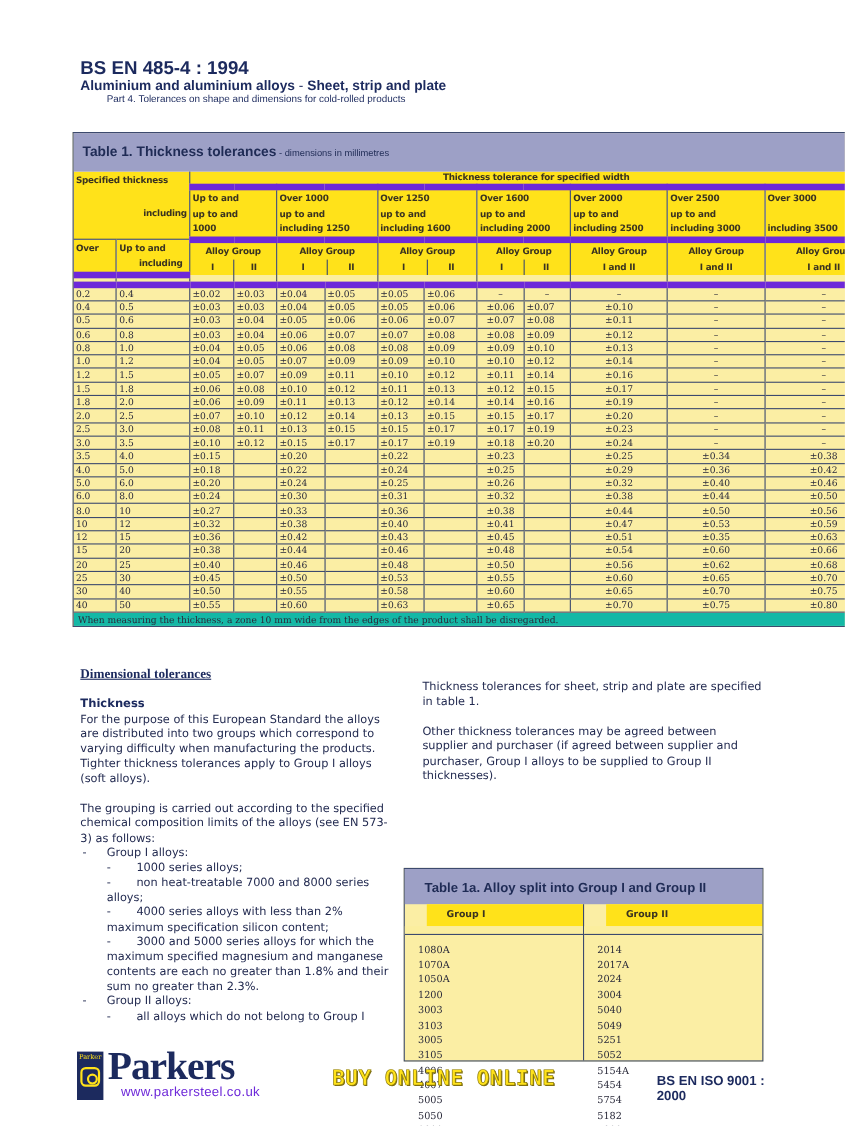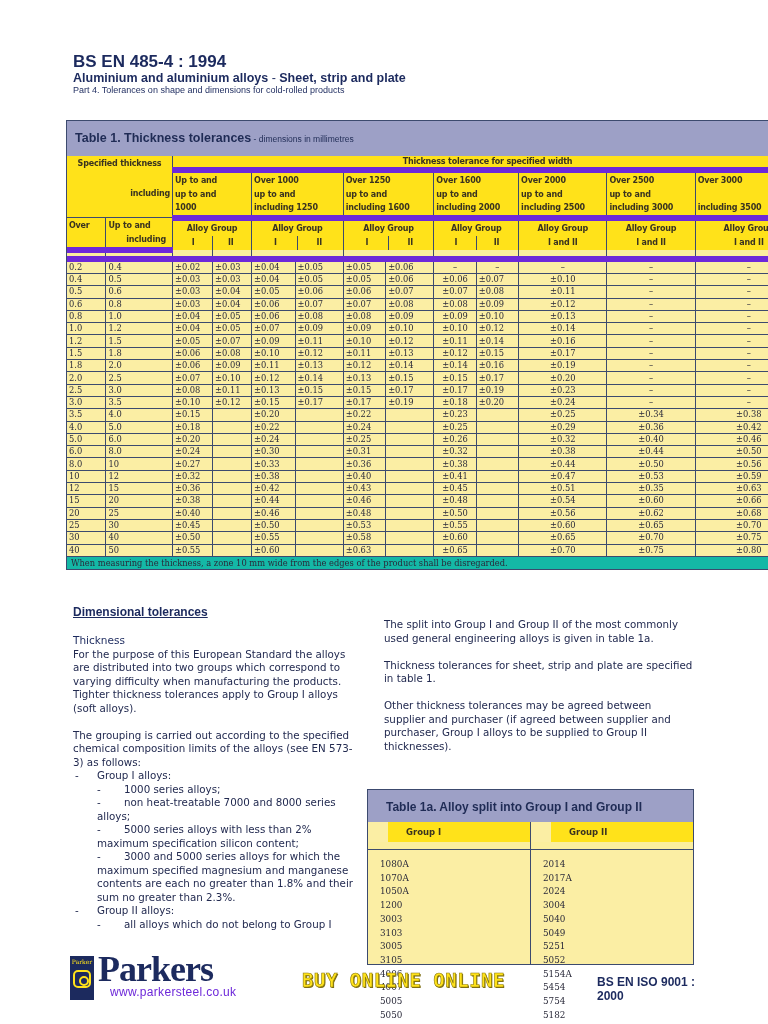--- a/index.html
+++ b/index.html
@@ -3,43 +3,43 @@
 <meta charset="utf-8">
 <style>
   * { box-sizing: border-box; margin: 0; padding: 0; }
   html, body { width: 768px; height: 1024px; background: #ffffff; overflow: hidden; }
   body { position: relative; font-family: "DejaVu Sans", sans-serif; color: #1f2b55; }
 
   .hdr { position: absolute; left: 73px; top: 52px; width: 640px; }
   .hdr .t1 { font-family: "Liberation Sans", sans-serif; font-weight: bold; font-size: 17px; color: #1c2a5e; line-height: 19px; }
   .hdr .t2 { font-family: "Liberation Sans", sans-serif; font-weight: bold; font-size: 12.5px; color: #1c2a5e; line-height: 14px; }
   .hdr .t2 .dash { font-weight: normal; }
-  .hdr .t3 { font-family: "Liberation Sans", sans-serif; font-size: 9px; color: #1c2a5e; line-height: 11px; }
+  .hdr .t3 { font-family: "Liberation Sans", sans-serif; font-size: 9px; color: #1c2a5e; line-height: 11px; margin-left: 24px; }
 
   .t1box { position: absolute; left: 66px; top: 120px; width: 737px; border: 1px solid #3c4a6e; background: #fbeea4; }
   .t1title { height: 35px; background: #9da0c6; padding: 10px 8px 0 8px; font-family: "Liberation Sans", sans-serif; font-size: 12.5px; font-weight: bold; color: #1f2b55; }
   .t1title .sub { font-size: 8.5px; font-weight: normal; }
 
   table.tt { border-collapse: collapse; width: 100%; table-layout: fixed; font-family: "DejaVu Serif", serif; font-size: 8.3px; color: #2a2a3a; }
   table.tt td, table.tt th { padding: 0 2px; white-space: nowrap; overflow: hidden; }
   table.tt thead th { background: #ffe21a; font-weight: bold; text-align: left; color: #3a3320; font-family: "DejaVu Sans", sans-serif; font-size: 8px; letter-spacing: -0.2px; }
   table.tt thead tr.h1 th { height: 14px; }
   table.tt thead tr.h2 th { height: 42px; vertical-align: top; line-height: 13.5px; padding-top: 1px; }
   table.tt thead tr.h3 th { height: 30px; vertical-align: top; line-height: 14px; padding-top: 1px; }
   table.tt thead tr.sp td { height: 9px; background: #fbee9e; }
   .bl { border-left: 1.5px solid #3c4a6e; }
   .blt { border-left: 1px solid #3c4a6e; }
   .bb { border-bottom: 6px solid #6d28d9; margin-top: 44px; }
   table.tt tbody tr td { height: 12.3px; line-height: 11px; border-bottom: 1.3px solid #3c4a6e; background: #fbeea4; }
   .ctr { text-align: center !important; }
   table.tt tfoot td { height: 13px; font-size: 8.3px; padding-left: 4px; background: #14b8a6; line-height: 12px; }
 
-  .sec-title { position: absolute; left: 73px; top: 605px; font-family: Liberation Sans, sans-serif; font-size: 12px; font-weight: bold; color: #1c2a5e; text-decoration: underline; }
+  .sec-title { position: absolute; left: 73px; top: 605px; font-family: Liberation Serif, serif; font-size: 12px; font-weight: bold; color: #1c2a5e; text-decoration: underline; }
   .col-left { position: absolute; left: 73px; top: 634px; width: 290px; font-family: "DejaVu Sans", sans-serif; font-size: 10.3px; line-height: 13.5px; color: #222a50; }
-  .col-left .h { font-weight: normal; color: #1c2a5e; font-size: 10.5px; }
+  .col-left .h { font-weight: bold; color: #1c2a5e; font-size: 10.5px; }
   .col-left p { margin-bottom: 13.5px; }
   .li { display: flex; }
   .li .d { width: 24px; flex: none; padding-left: 2px; }
   .li2 { padding-left: 24px; }
   .li2 .d2 { display: inline-block; width: 27px; }
 
   .col-right { position: absolute; left: 384px; top: 618px; width: 310px; font-family: "DejaVu Sans", sans-serif; font-size: 10.3px; line-height: 13.5px; color: #222a50; }
   .col-right p { margin-bottom: 13.5px; }
 
   .t1a { position: absolute; left: 367px; top: 789px; width: 327px; border: 1px solid #3c4a6e; background: #fbeea4; }
@@ -84,21 +84,21 @@
       <col style="width:37px">
         <col style="width:42px">
       <col style="width:37px">
         <col style="width:37px">
       <col style="width:77px">
       <col style="width:77px">
       <col style="width:93px">
     </colgroup>
     <thead>
       <tr class="h1">
-        <th colspan="2" style="text-align:center;">Specified thickness</th>
+        <th colspan="2" style="text-align:left;">Specified thickness</th>
         <th colspan="11" class="bl ctr bb">Thickness tolerance for specified width</th>
       </tr>
       <tr class="h2">
         <th colspan="2" style="text-align:right; vertical-align:middle;">including</th>
         <th colspan="2" class="bl bb">
             <div>Up to and</div>
             <div>up to and</div>
             <div>1000</div>
           </th>
         <th colspan="2" class="blt bb">
@@ -570,31 +570,30 @@
 <div class="col-left">
   <div class="h">Thickness</div>
   <p>For the purpose of this European Standard the alloys are distributed into two groups which correspond to varying difficulty when manufacturing the products. Tighter thickness tolerances apply to Group I alloys (soft alloys).</p>
   <p style="margin-bottom:0;">The grouping is carried out according to the specified chemical composition limits of the alloys (see EN 573-3) as follows:</p>
   <div class="li">
       <span class="d">-</span>
       <span>Group I alloys:</span>
     </div>
   <div class="li2"><span class="d2">-</span><span>1000 series alloys;</span></div>
   <div class="li2"><span class="d2">-</span><span>non heat-treatable 7000 and 8000 series alloys;</span></div>
-  <div class="li2"><span class="d2">-</span><span>5000 series alloys with less than 2% maximum specification silicon content;</span></div>
+  <div class="li2"><span class="d2">-</span><span>4000 series alloys with less than 2% maximum specification silicon content;</span></div>
   <div class="li2"><span class="d2">-</span><span>3000 and 5000 series alloys for which the maximum specified magnesium and manganese contents are each no greater than 1.8% and their sum no greater than 2.3%.</span></div>
   <div class="li">
       <span class="d">-</span>
       <span>Group II alloys:</span>
     </div>
   <div class="li2"><span class="d2">-</span><span>all alloys which do not belong to Group I</span></div>
 </div>
 
 <div class="col-right">
-  <p>The split into Group I and Group II of the most commonly used general engineering alloys is given in table 1a.</p>
   <p>Thickness tolerances for sheet, strip and plate are specified in table 1.</p>
   <p>Other thickness tolerances may be agreed between supplier and purchaser (if agreed between supplier and purchaser, Group I alloys to be supplied to Group II thicknesses).</p>
 </div>
 
 <div class="t1a">
   <div class="ttl">Table 1a. Alloy split into Group I and Group II</div>
   <div class="grid">
     <div class="gcol">
       <div class="gh">Group I</div>
       <div class="gsp"></div>

